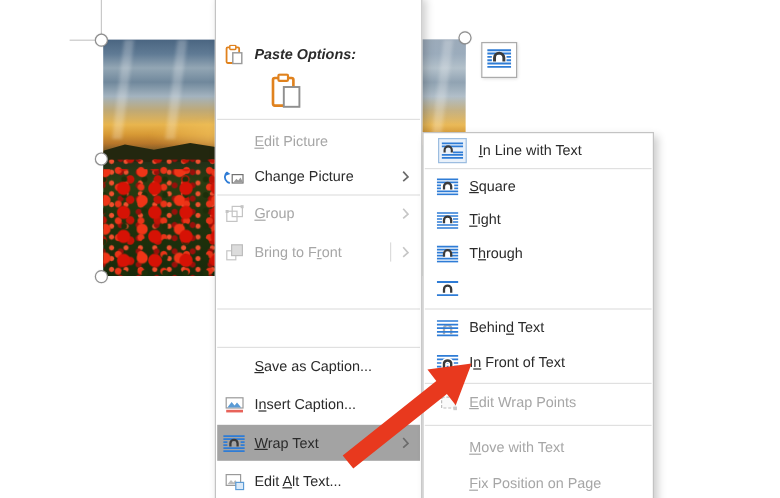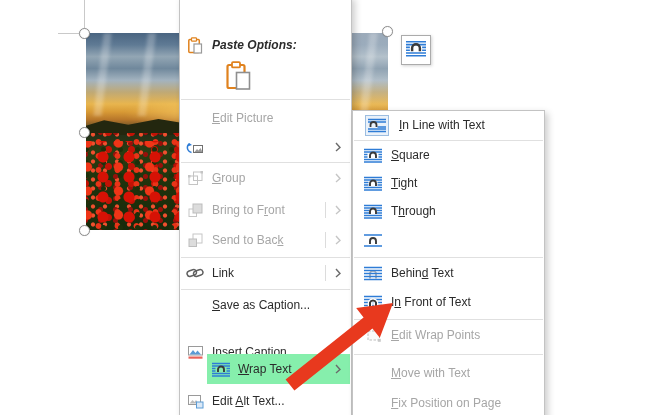--- a/index.html
+++ b/index.html
@@ -65,21 +65,21 @@
   .menu{position:absolute;background:#fff;border:1px solid #c3c3c3;box-shadow:3px 3px 7px rgba(0,0,0,.20);box-sizing:border-box;}
   #ctx{left:179px;top:-4px;width:173px;height:438px;}
   #sub{left:352px;top:110px;width:193px;height:330px;}
   .mi{position:absolute;left:1px;right:1px;height:30px;display:flex;align-items:center;}
   #sub .mi{height:28px;}
   .mi .ic{width:18px;height:17px;margin-left:5px;flex:none;display:flex;align-items:center;justify-content:center;}
   #sub .mi .ic{margin-left:10px;}
   .mi .lbl{margin-left:8px;white-space:nowrap;}
   #sub .mi .lbl{margin-left:9px;}
   .mi .lbl .ac{text-decoration:underline;}
-  .mi.hl{background:#86efac;margin-left:26px;}
+  .mi.hl{background:#a3a3a3;}
   .mi.dis{color:#a6a6a6;}
   .mi .arr{position:absolute;right:9px;top:50%;transform:translateY(-50%);line-height:0;}
   .mi .split{position:absolute;right:24px;top:50%;transform:translateY(-50%);width:1px;height:16px;background:#dcdcdc;}
   .mi.dis .arr path{stroke:#c6c6c6;}
   .msep{position:absolute;left:1px;right:1px;height:1px;background:#e0e0e0;}
   .bold{font-weight:bold;font-style:italic;}
   .paste-block{padding-left:44px;box-sizing:border-box;}
   .selbox{border:1px solid #9cbde0;background:#e9f1fa;padding:2px 2px;line-height:0;}
   .ic svg,.arr svg{display:block;}
   
@@ -146,20 +146,21 @@
 
   <div class="mi" style="top:135px">
     <span class="ic">
       <svg width="18" height="16" viewBox="0 0 18 16">
         <rect x="7.5" y="6.5" width="9" height="7" fill="#fff" stroke="#707070"></rect>
         <path d="M8.5 13l2.5-3 1.5 1.5 2-2.5 2 4z" fill="#9a9a9a"></path>
         <path d="M5.5 13.5A5 5 0 0 1 2 6.2l1.2-1.6" fill="none" stroke="#2e7cd6" stroke-width="1.5"></path>
         <path d="M1.4 7.6L3.1 3.9 6 5.9z" fill="#2e7cd6"></path>
       </svg>
     </span>
+    <span class="lbl"><span>Chan</span><span class="ac">g</span><span>e Picture</span></span>
     <span class="arr">
         <svg width="6" height="10" viewBox="0 0 6 10">
           <path d="M1 1l4 4.5L1 9" fill="none" stroke="#6b6b6b" stroke-width="1.4"></path>
         </svg>
       </span>
   </div>
 
   <div class="msep" style="top:165px"></div>
 
   <div class="mi dis" style="top:198px">
@@ -188,64 +189,32 @@
       </svg>
     </span>
     <span class="lbl"><span></span><span class="ac">G</span><span>roup</span></span>
     <span class="arr">
         <svg width="6" height="10" viewBox="0 0 6 10">
           <path d="M1 1l4 4.5L1 9" fill="none" stroke="#6b6b6b" stroke-width="1.4"></path>
         </svg>
       </span>
   </div>
 
-  <div class="mi dis" style="top:228px">
-    <span class="ic">
-      <svg width="17" height="17" viewBox="0 0 17 17">
-        <rect x="6" y="2" width="9" height="9" fill="#fff" stroke="#c6c6c6"></rect>
-        <rect x="2" y="7" width="7.5" height="7.5" fill="#dcdcdc" stroke="#bdbdbd"></rect>
-      </svg>
-    </span>
-    <span class="lbl"><span>Send to Bac</span><span class="ac">k</span><span></span></span>
-    <span class="split"></span>
-    <span class="arr">
-        <svg width="6" height="10" viewBox="0 0 6 10">
-          <path d="M1 1l4 4.5L1 9" fill="none" stroke="#6b6b6b" stroke-width="1.4"></path>
-        </svg>
-      </span>
-  </div>
 
   <div class="msep" style="top:260px"></div>
 
-  <div class="mi" style="top:261px">
-    <span class="ic">
-      <svg width="18" height="14" viewBox="0 0 18 14">
-        <g fill="none" stroke="#5f5f5f" stroke-width="1.5">
-          <rect x="1" y="4.2" width="9.5" height="5.6" rx="2.8" transform="rotate(-18 5.75 7)"></rect>
-          <rect x="7.5" y="4.2" width="9.5" height="5.6" rx="2.8" transform="rotate(-18 12.25 7)"></rect>
-        </g>
-      </svg>
-    </span>
-    <span class="lbl"><span>Link</span><span class="ac"></span><span></span></span>
-    <span class="split"></span>
-    <span class="arr">
-        <svg width="6" height="10" viewBox="0 0 6 10">
-          <path d="M1 1l4 4.5L1 9" fill="none" stroke="#6b6b6b" stroke-width="1.4"></path>
-        </svg>
-      </span>
-  </div>
 
   <div class="msep" style="top:292px"></div>
 
   <div class="mi" style="top:293px">
     <span class="ic"></span>
     <span class="lbl"><span></span><span class="ac">S</span><span>ave as Caption...</span></span>
   </div>
 
-  <div class="mi" style="top:340px">
+  <div class="mi" style="top:325px">
     <span class="ic">
       <svg width="17" height="15" viewBox="0 0 17 15">
         <rect x="1.5" y="1.5" width="14" height="8.5" fill="#fff" stroke="#9a9a9a"></rect>
         <path d="M2.5 9.5l3.5-4.5 2.5 3 2-2.5 3.5 4z" fill="#5b9bd5"></path>
         <rect x="1.5" y="11.5" width="14" height="2.2" fill="#e8635a"></rect>
       </svg>
     </span>
     <span class="lbl"><span>I</span><span class="ac">n</span><span>sert Caption...</span></span>
   </div>
 

